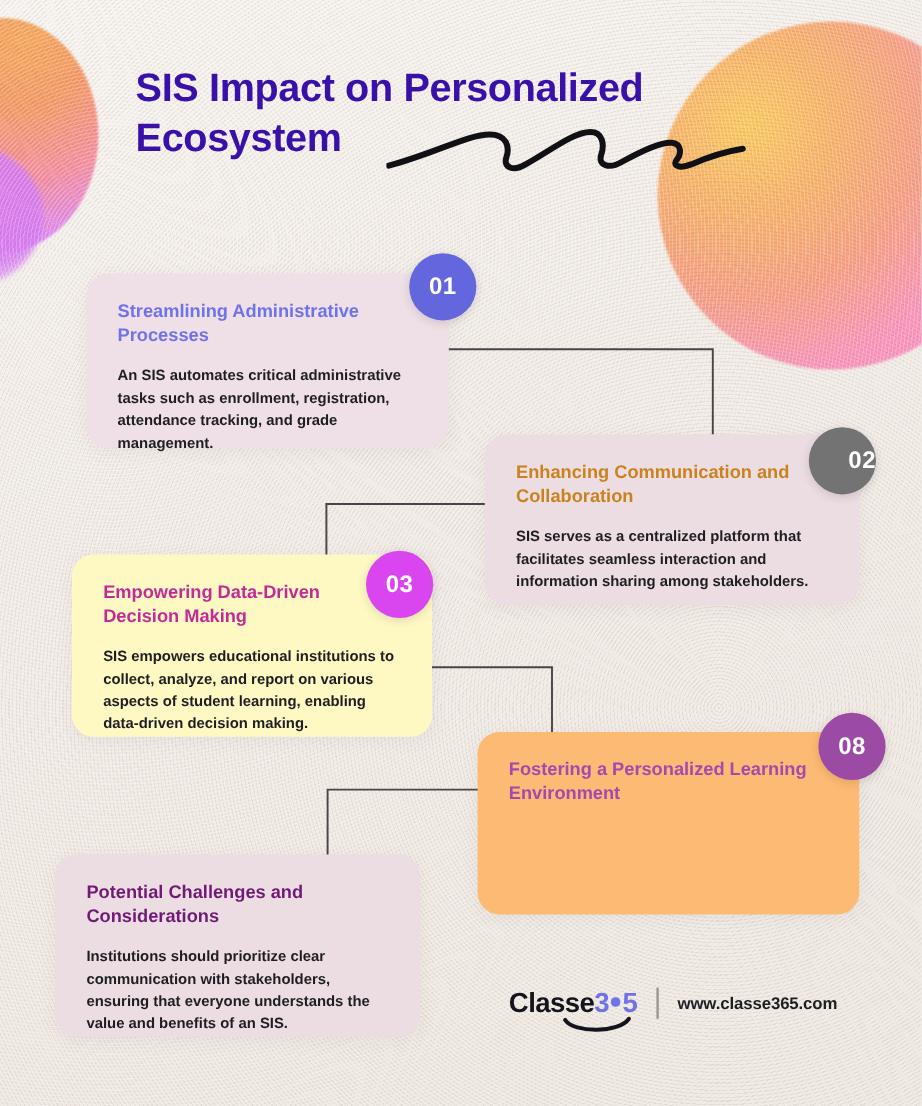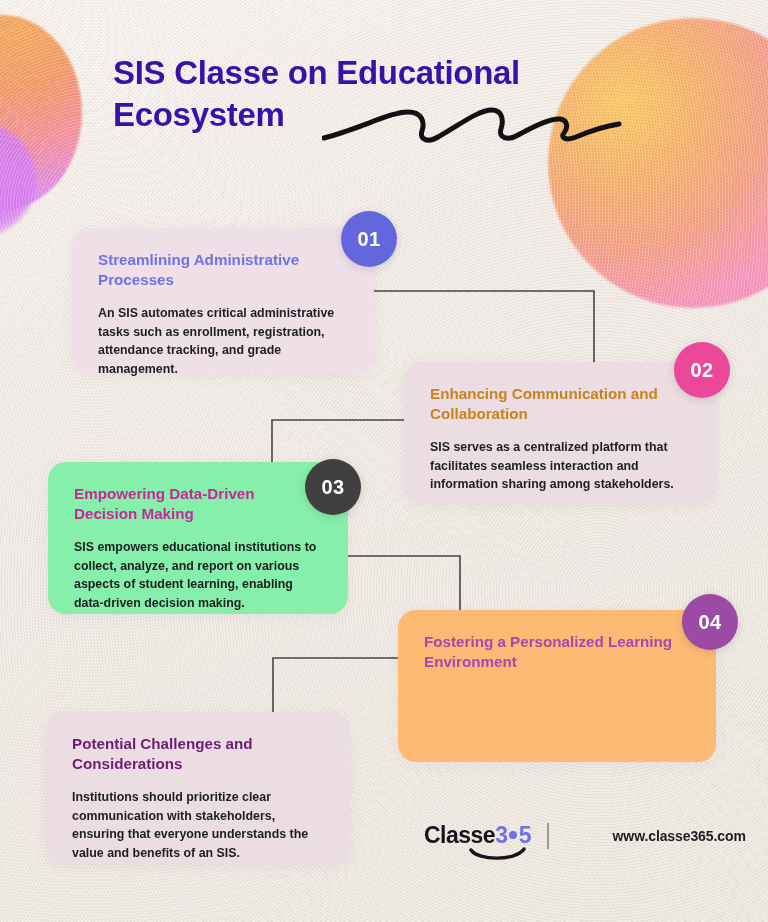--- a/index.html
+++ b/index.html
@@ -79,61 +79,61 @@
   }
 
   
   #card-1 { left:72px; top:228px; width:302px; height:145px; background:#eee0e6; }
   #card-1 h3 { color:#6f72e8; }
   #badge-1 { left:341px; top:211px; background:#6366dd; }
 
   
   #card-2 { left:404px; top:362px; width:312px; height:142px; background:#ebdde2; }
   #card-2 h3 { color:#c9821e; }
-  #badge-2 { left:674px; top:342px; background:#ec4899; }
-
-  
-  #card-3 { left:48px; top:462px; width:300px; height:152px; background:#86efac; }
+  #badge-2 { left:674px; top:356px; background:#737373;justify-content:flex-end; }
+
+  
+  #card-3 { left:60px; top:462px; width:300px; height:152px; background:#fef9c3; }
   #card-3 h3 { color:#c32a96; }
-  #badge-3 { left:305px; top:459px; background:#404040;text-align:right; }
+  #badge-3 { left:305px; top:459px; background:#d946ef;text-align:right; }
 
   
   #card-4 { left:398px; top:610px; width:318px; height:152px; background:#fdba74; }
   #card-4 h3 { color:#a24aae; }
   #badge-4 { left:682px; top:594px; background:#9b4ba3; }
 
   
   #card-5 { left:46px; top:712px; width:304px; height:152px; background:#ebdde2; }
   #card-5 h3 { color:#701a75; }
   #badge-5 { left:313px; top:702px; background:#2a9d92; }
 
   
   .footer { position:absolute; left:424px; top:822px; display:flex; align-items:center; gap:16px; }
   .logo-wrap { position:relative; display:flex; align-items:baseline; }
   .logo-classe { font-size:23px; font-weight:bold; color:#15141c; letter-spacing:-.5px; }
   .logo-365 { font-size:23px; font-weight:bold; color:#6f72e8; letter-spacing:-.3px; display:flex; align-items:center; }
   .logo-dot { width:8px; height:8px; border-radius:50%; background:#6f72e8; margin:0 1.5px; position:relative; top:-1px; }
   .logo-smile { position:absolute; left:44px; top:25px; }
   .divider { width:1.4px; height:26px; background:#9b9792; }
-  .site { font-size:14px; font-weight:bold; color:#1d1d22; letter-spacing:-.1px;margin-left:48px; }
+  .site { font-size:14px; font-weight:bold; color:#1d1d22; letter-spacing:-.1px; }
 </style>
 </head>
 <body>
 
 <div class="stage">
 
   <div class="bg-wash"></div>
   <div class="blob blob-tl"></div>
   <div class="blob blob-tl-pink"></div>
   <div class="blob blob-tr"></div>
   <div class="blob-tr-fade"></div>
   <div class="grain"></div>
 
   <div class="title">
-    <div>SIS Classe on Educational</div>
+    <div>SIS Impact on Personalized</div>
     <div>Ecosystem</div>
   </div>
 
   <svg class="squiggle" viewBox="0 0 300 60">
     <path d="M2 38 C 40 28, 68 12, 86 12 C 100 12, 103 22, 100 31 C 97 40, 106 43, 116 37
              C 136 26, 156 10, 170 10 C 180 10, 182 20, 179 29 C 176 38, 186 41, 196 35
              C 214 25, 230 18, 238 19 C 246 20, 246 28, 242 33 C 238 38, 244 41, 254 37
              C 268 31, 284 26, 297 24" fill="none" stroke="#111014" stroke-width="5" stroke-linecap="round" stroke-linejoin="round"></path>
   </svg>
 
@@ -167,21 +167,21 @@
     <p>SIS empowers educational institutions to collect, analyze, and report on various aspects of student learning, enabling data-driven decision making.</p>
   </div>
   <div class="badge" id="badge-3">
     <span>03</span>
   </div>
 
   <div class="card" id="card-4">
     <h3>Fostering a Personalized Learning Environment</h3>
   </div>
   <div class="badge" id="badge-4">
-    <span>04</span>
+    <span>08</span>
   </div>
 
   <div class="card" id="card-5">
     <h3>Potential Challenges and Considerations</h3>
     <p>Institutions should prioritize clear communication with stakeholders, ensuring that everyone understands the value and benefits of an SIS.</p>
   </div>
 
   <div class="footer">
     <div class="logo-wrap">
       <span class="logo-classe">Classe</span>

